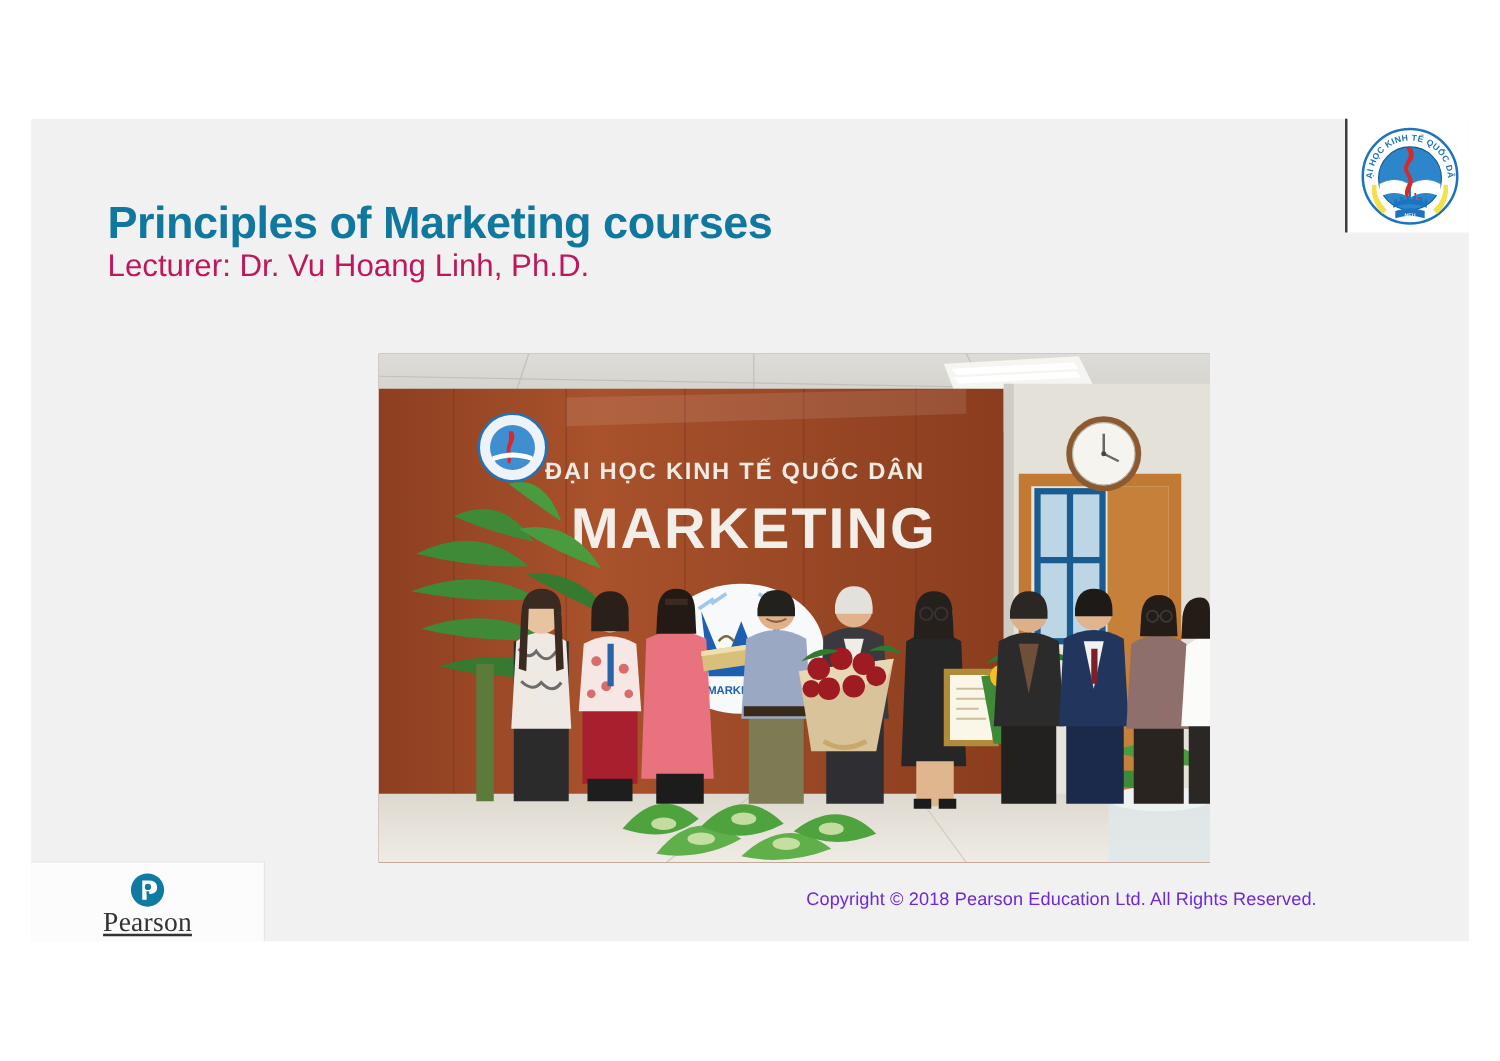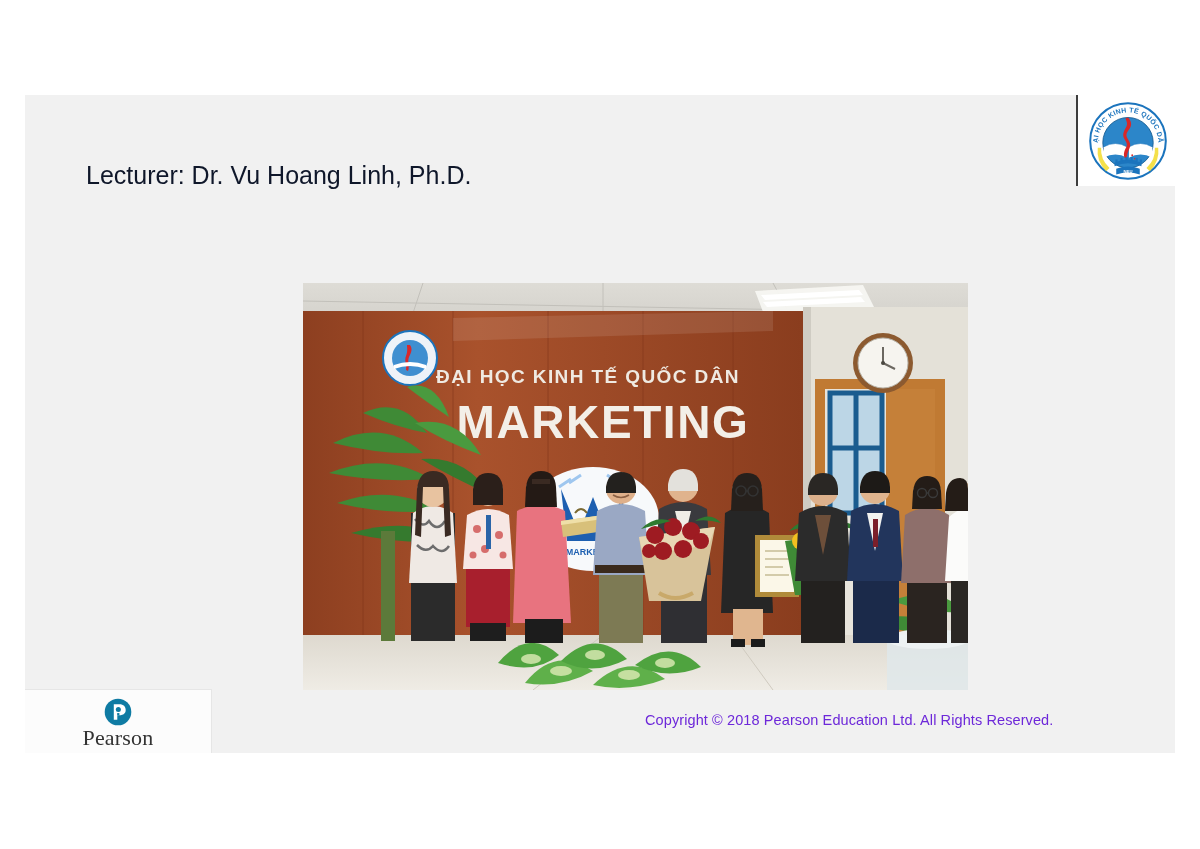--- a/index.html
+++ b/index.html
@@ -36,21 +36,21 @@
     font-weight: bold;
     letter-spacing: -0.4px;
     color: #10789F;
     line-height: 1.05;
     white-space: nowrap;
   }
   #slide-subtitle {
     margin: 3px 0 0 0;
     font-size: 25px;
     font-weight: normal;
-    color: #0f172a;
+    color: #be185d;
     line-height: 1.1;
     white-space: nowrap;
   }
 
   
   #neu-logo-box {
     position: absolute;
     left: 1051px;
     top: 0px;
     width: 99px;
@@ -103,39 +103,41 @@
   #pearson-wordmark {
     position: absolute;
     left: 0;
     right: 0;
     top: 35px;
     text-align: center;
     font-family: "Liberation Serif", serif;
     font-size: 22px;
     color: #333333;
     letter-spacing: 0.2px;
+    text-decoration: underline;
   }
 
   
   #copyright-line {
     position: absolute;
     left: 620px;
     top: 617px;
     font-size: 14.5px;
     color: #6d28d9;
     letter-spacing: 0.1px;
     white-space: nowrap;
   }
 </style>
 </head>
 <body>
 
 <div id="slide-root">
 
   <div id="title-block">
+    <h1 id="slide-title">Principles of Marketing courses</h1>
     <h2 id="slide-subtitle">Lecturer: Dr. Vu Hoang Linh, Ph.D.</h2>
   </div>
 
   <div id="neu-logo-box">
     <svg id="neu-logo-svg" viewBox="0 0 100 100">
       <defs>
         <path id="arcpath" d="M 14,52 A 36,36 0 0 1 86,52" fill="none"></path>
       </defs>
 
       <circle cx="50" cy="50" r="48" fill="#ffffff"></circle>

